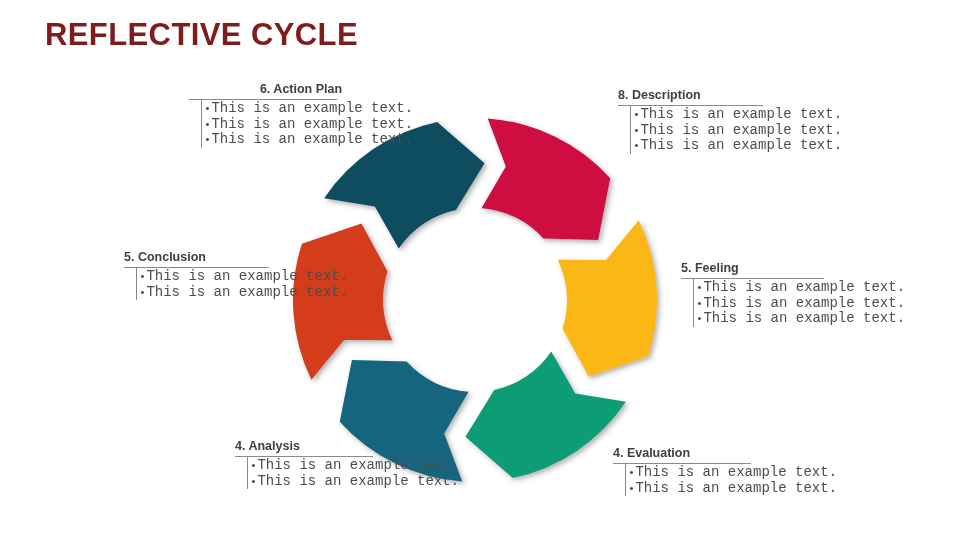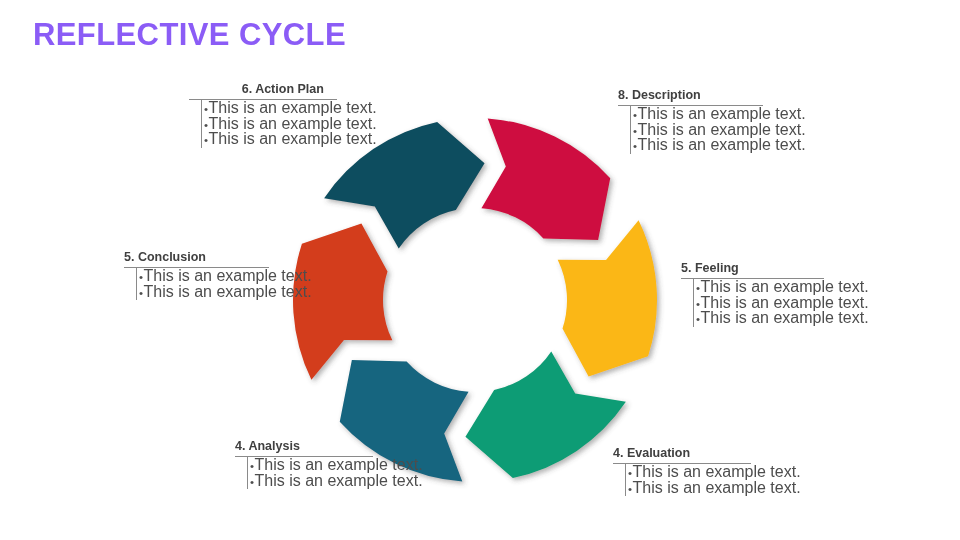--- a/index.html
+++ b/index.html
@@ -14,26 +14,26 @@
     height: 540px;
     background: #ffffff;
     overflow: hidden;
     font-family: "Liberation Sans", sans-serif;
     -webkit-font-smoothing: antialiased;
   }
 
   
   #page-title {
     position: absolute;
-    left: 33px;
+    left: 45px;
     top: 17px;
     font-size: 31px;
     font-weight: bold;
     letter-spacing: 0.4px;
-    color: #8b5cf6;
+    color: #7f1d1d;
     white-space: nowrap;
   }
 
   
   #cycle-diagram {
     position: absolute;
     left: 275px;
     top: 85px;
     width: 400px;
     height: 430px;
@@ -58,24 +58,25 @@
     border-top: 1px solid #8a8a8a;
     width: 150px;
   }
   .callout-body {
     border-left: 1px solid #8a8a8a;
     margin-left: 12px;
     padding-left: 2px;
     padding-top: 1px;
   }
   .callout-bullet {
-    font-size: 16px;
+    font-size: 14px;
     line-height: 14.6px;
     color: #4d4d4d;
     white-space: nowrap;
+    font-family: Liberation Mono, monospace;
   }
   .callout-bullet::before {
     content: "\2022";
     font-size: 11.5px;
     padding-right: 0.5px;
   }
 
   
   #callout-1 { left: 618px; top: 88px; }
   #callout-1 .callout-rule { width: 145px; }

